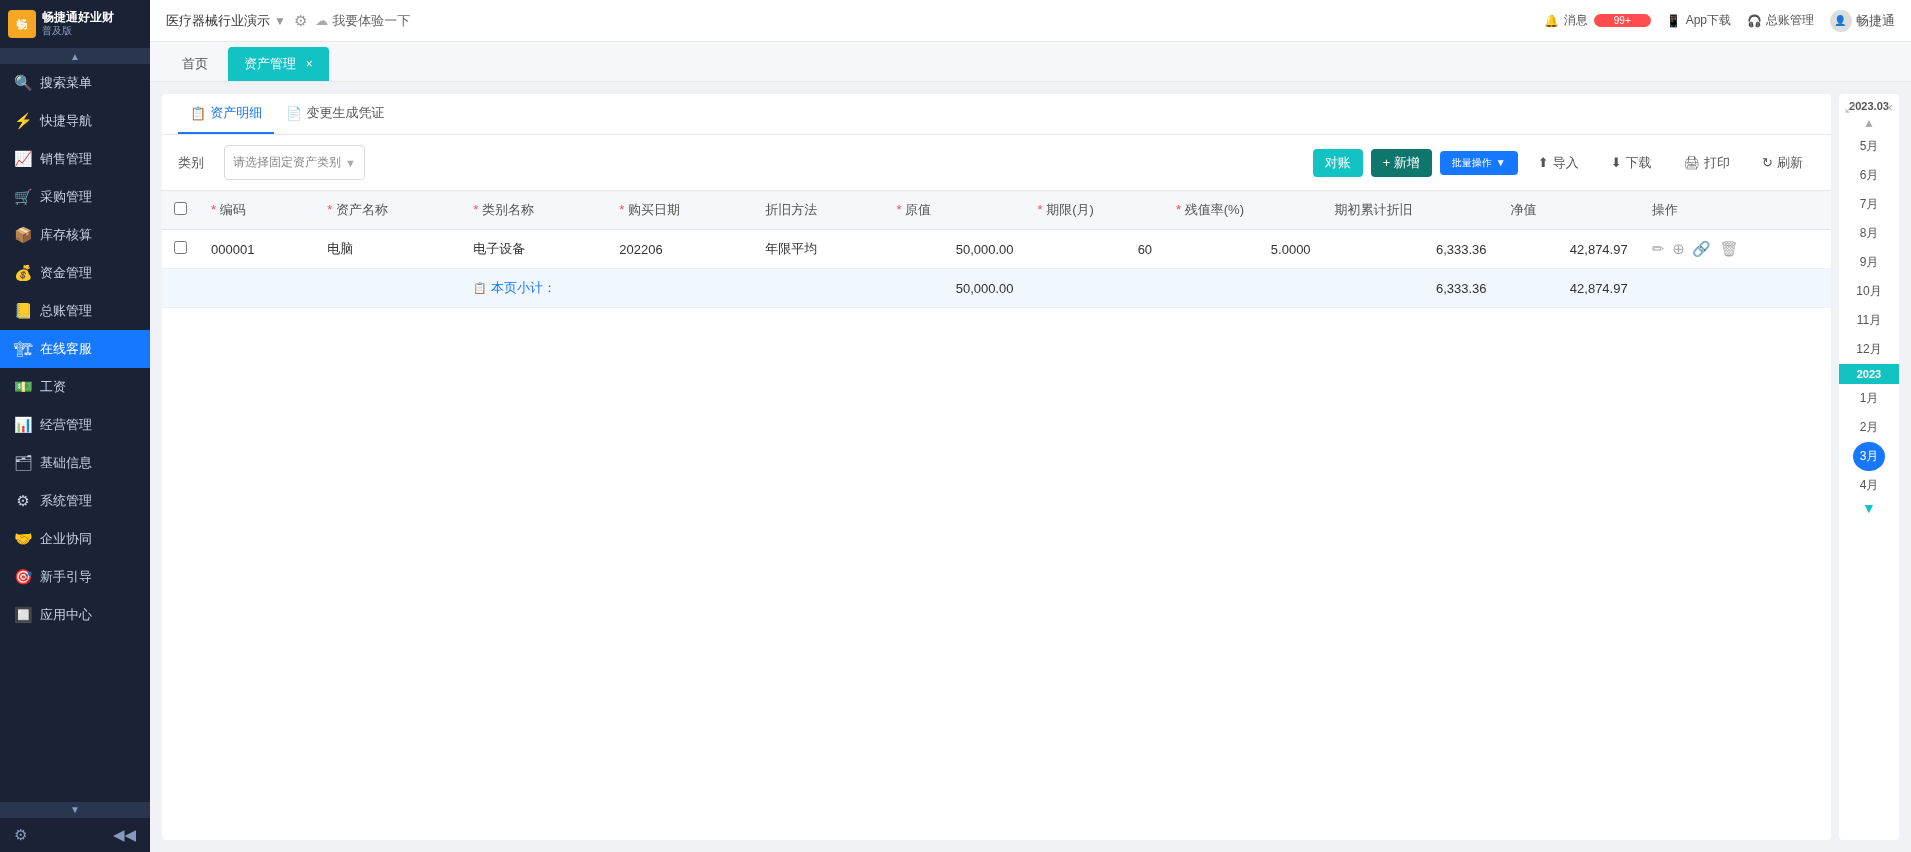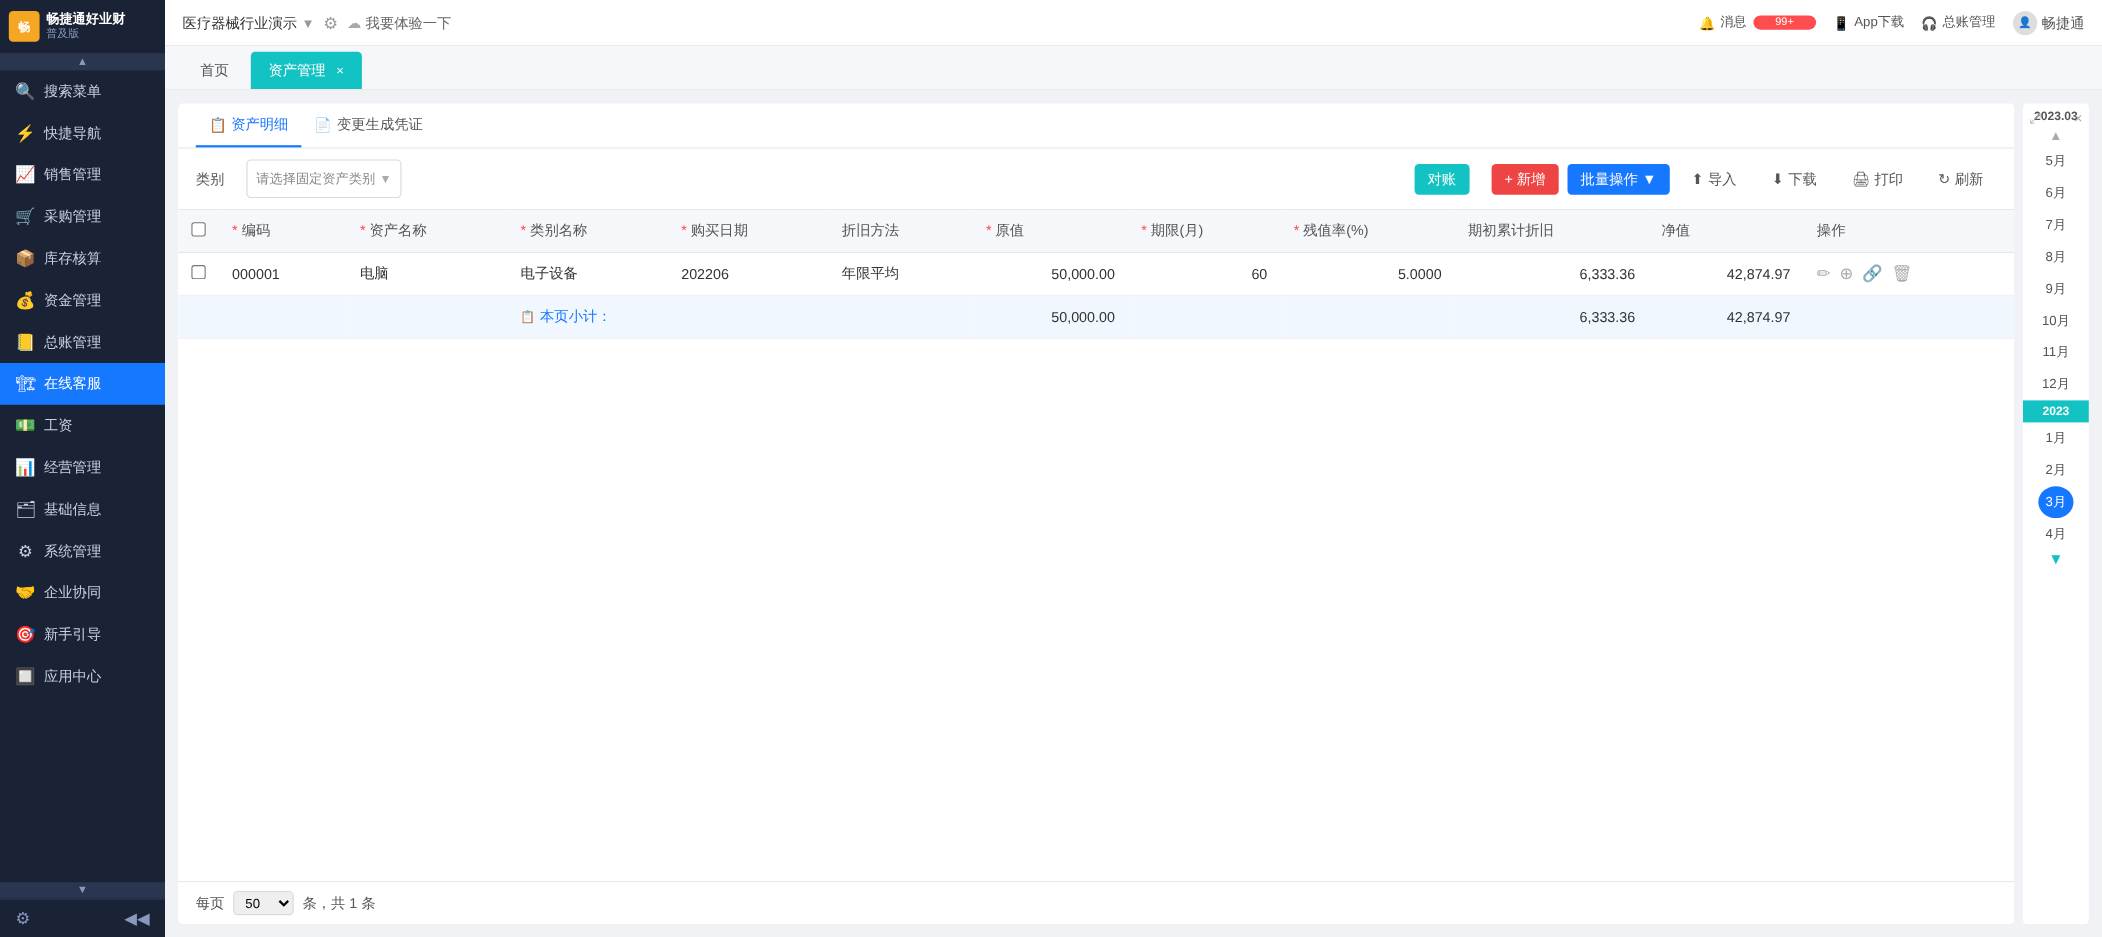--- a/index.html
+++ b/index.html
@@ -159,25 +159,25 @@
     .toolbar-right { display: flex; align-items: center; gap: 8px; }
     .filter-label { color: #555; font-size: 13px; }
     .filter-select {
       display: flex; align-items: center; gap: 4px;
       border: 1px solid #d9d9d9; border-radius: 4px;
       padding: 8px 8px; background: #fff; cursor: pointer;
       font-size: 12px; color: #888; min-width: 80px;
     }
     .filter-arrow { color: #aaa; font-size: 11px; }
     .btn { padding: 5px 12px; border-radius: 4px; cursor: pointer; font-size: 13px; border: none; }
-    .btn-primary { background: #ef4444; color: #fff; margin-left: 12px; }
+    .btn-primary { background: #0f766e; color: #fff; }
     .btn-success { background: #13c2c2; color: #fff; }
     .btn-batch {
       background: #1677ff; color: #fff; display: flex; align-items: center; gap: 4px;
-      padding: 5px 12px; border-radius: 4px; cursor: pointer; font-size: 13px;
+      padding: 5px 12px; border-radius: 4px; cursor: pointer; font-size: 10px;
     }
     .btn-icon { background: transparent; color: #555; border: none; font-size: 13px; cursor: pointer; display: flex; align-items: center; gap: 4px; }
 
     
     .table-wrapper { flex: 1; overflow: auto; }
     table { width: 100%; border-collapse: collapse; font-size: 13px; }
     thead tr { background: #f5f7fa; }
     th {
       padding: 10px 12px;
       text-align: left;
@@ -479,30 +479,20 @@
   <td></td>
   <td></td>
   <td style="text-align:right">6,333.36</td>
   <td style="text-align:right">42,874.97</td>
   <td></td>
 </tr>
             </tbody>
         </table>
       </div>
 
-      <div class="pagination">
-        <span>每页</span>
-        <select class="page-size-select">
-          <option>50</option>
-          <option>10</option>
-          <option>20</option>
-          <option>100</option>
-        </select>
-        <span>条，共 1 条</span>
-      </div>
     </div>
 
     <div class="side-calendar">
       <span class="calendar-close">×</span>
       <span class="calendar-expand">⤢</span>
       <div class="calendar-year-label">2023.03</div>
       <div class="calendar-scroll-up">▲</div>
       <div class="calendar-months" id="calendar-months-prev">
           <div class="calendar-month">5月</div>
           <div class="calendar-month">6月</div>

